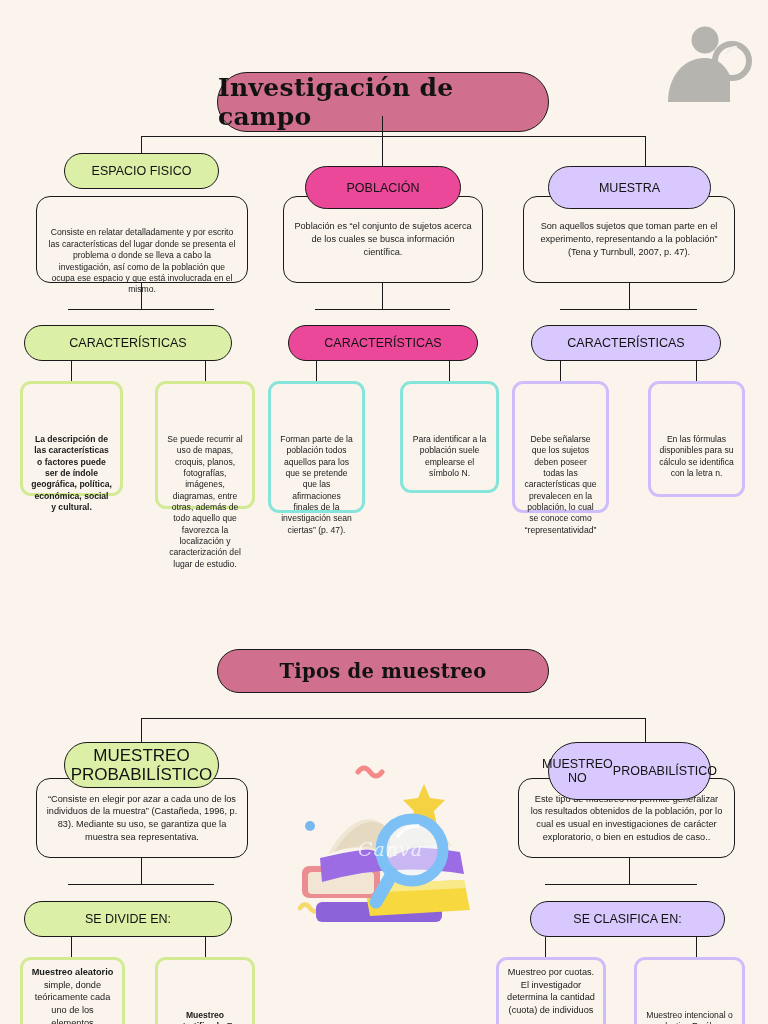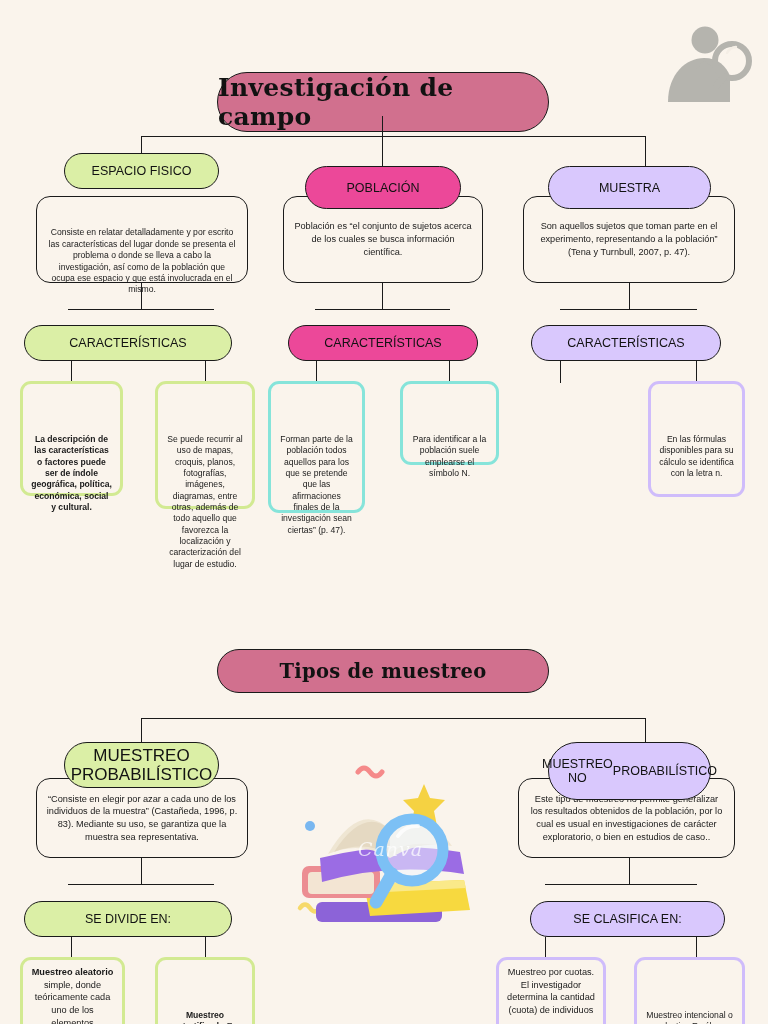--- a/index.html
+++ b/index.html
@@ -146,36 +146,39 @@
   <div class="ln h" style="left:315px; top:309px; width:135px;"></div>
 
   <div class="cat-pill cyan" style="left:288px; top:325px; width:190px; height:36px; font-size:12.5px;">CARACTERÍSTICAS</div>
 
   <div class="ln v" style="left:316px; top:361px; height:22px;"></div>
   <div class="ln v" style="left:449px; top:361px; height:22px;"></div>
 
   <div class="leaf cyan" style="left:268px; top:381px; width:97px; height:132px;">
     <span class="sm">Forman parte de la población todos aquellos para los que se pretende que las afirmaciones finales de la investigación sean ciertas” (p. 47).</span>
   </div>
-  <div class="leaf cyan" style="left:400px; top:381px; width:99px; height:84px;">
+  <div class="leaf cyan" style="left:400px; top:381px; width:99px; height:112px;">
     <span class="sm">Para identificar a la población suele emplearse el símbolo N.</span>
   </div>
 
   <div class="cat-pill purple" style="left:548px; top:166px; width:163px; height:43px; font-size:12.5px;">MUESTRA</div>
   <div class="desc-card" style="left:523px; top:196px; width:212px; height:87px;">
     <span class="txt sm2">Son aquellos sujetos que toman parte en el experimento, representando a la población” (Tena y Turnbull, 2007, p. 47).</span>
   </div>
   <div class="ln v" style="left:629px; top:283px; height:27px;"></div>
   <div class="ln h" style="left:560px; top:309px; width:137px;"></div>
 
   <div class="cat-pill purple" style="left:531px; top:325px; width:190px; height:36px; font-size:12.5px;">CARACTERÍSTICAS</div>
 
   <div class="ln v" style="left:560px; top:361px; height:22px;"></div>
   <div class="ln v" style="left:696px; top:361px; height:22px;"></div>
 
+  <div class="leaf purple" style="left:512px; top:381px; width:97px; height:132px;">
+    <span class="sm">Debe señalarse que los sujetos deben poseer todas las características que prevalecen en la población, lo cual se conoce como “representatividad”</span>
+  </div>
   <div class="leaf purple" style="left:648px; top:381px; width:97px; height:116px;">
     <span class="sm">En las fórmulas disponibles para su cálculo se identifica con la letra n.</span>
   </div>
 
   <div class="title-pill" style="left:217px; top:649px; width:332px; height:44px; font-size:19.5px;">Tipos de muestreo</div>
 
   <div class="ln h" style="left:141px; top:718px; width:505px;"></div>
   <div class="ln v" style="left:141px; top:718px; height:27px;"></div>
   <div class="ln v" style="left:645px; top:718px; height:27px;"></div>
 

